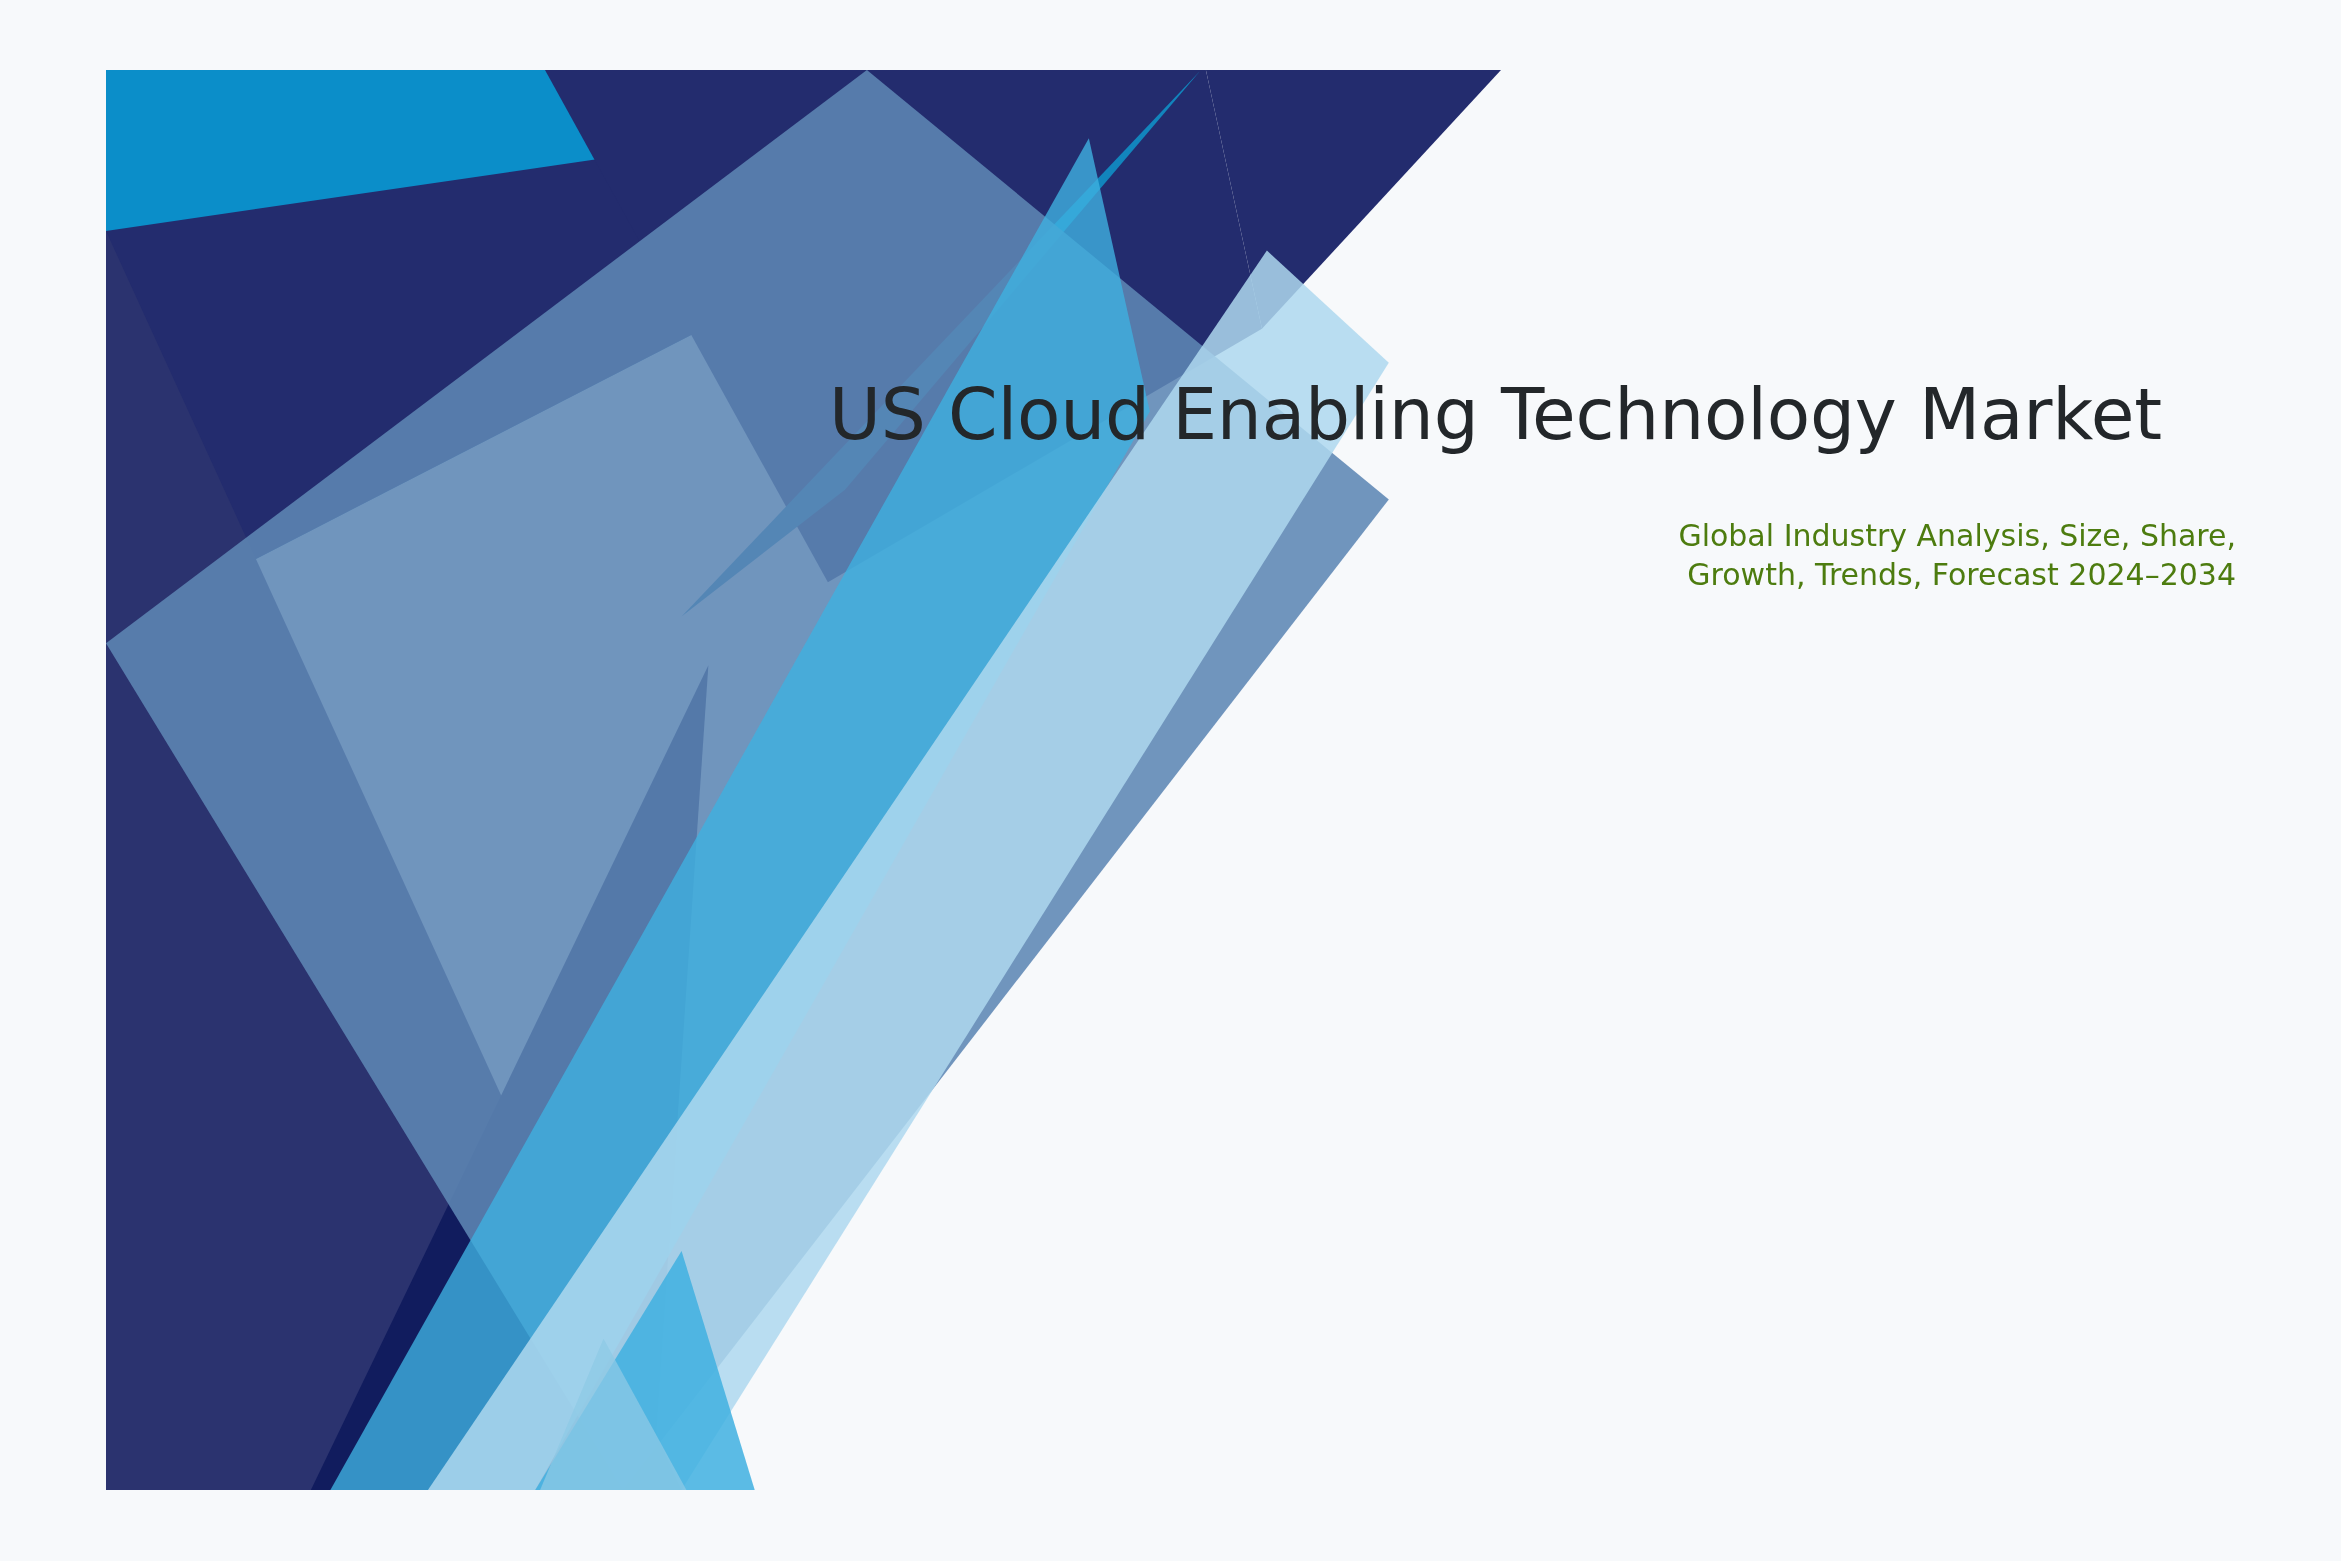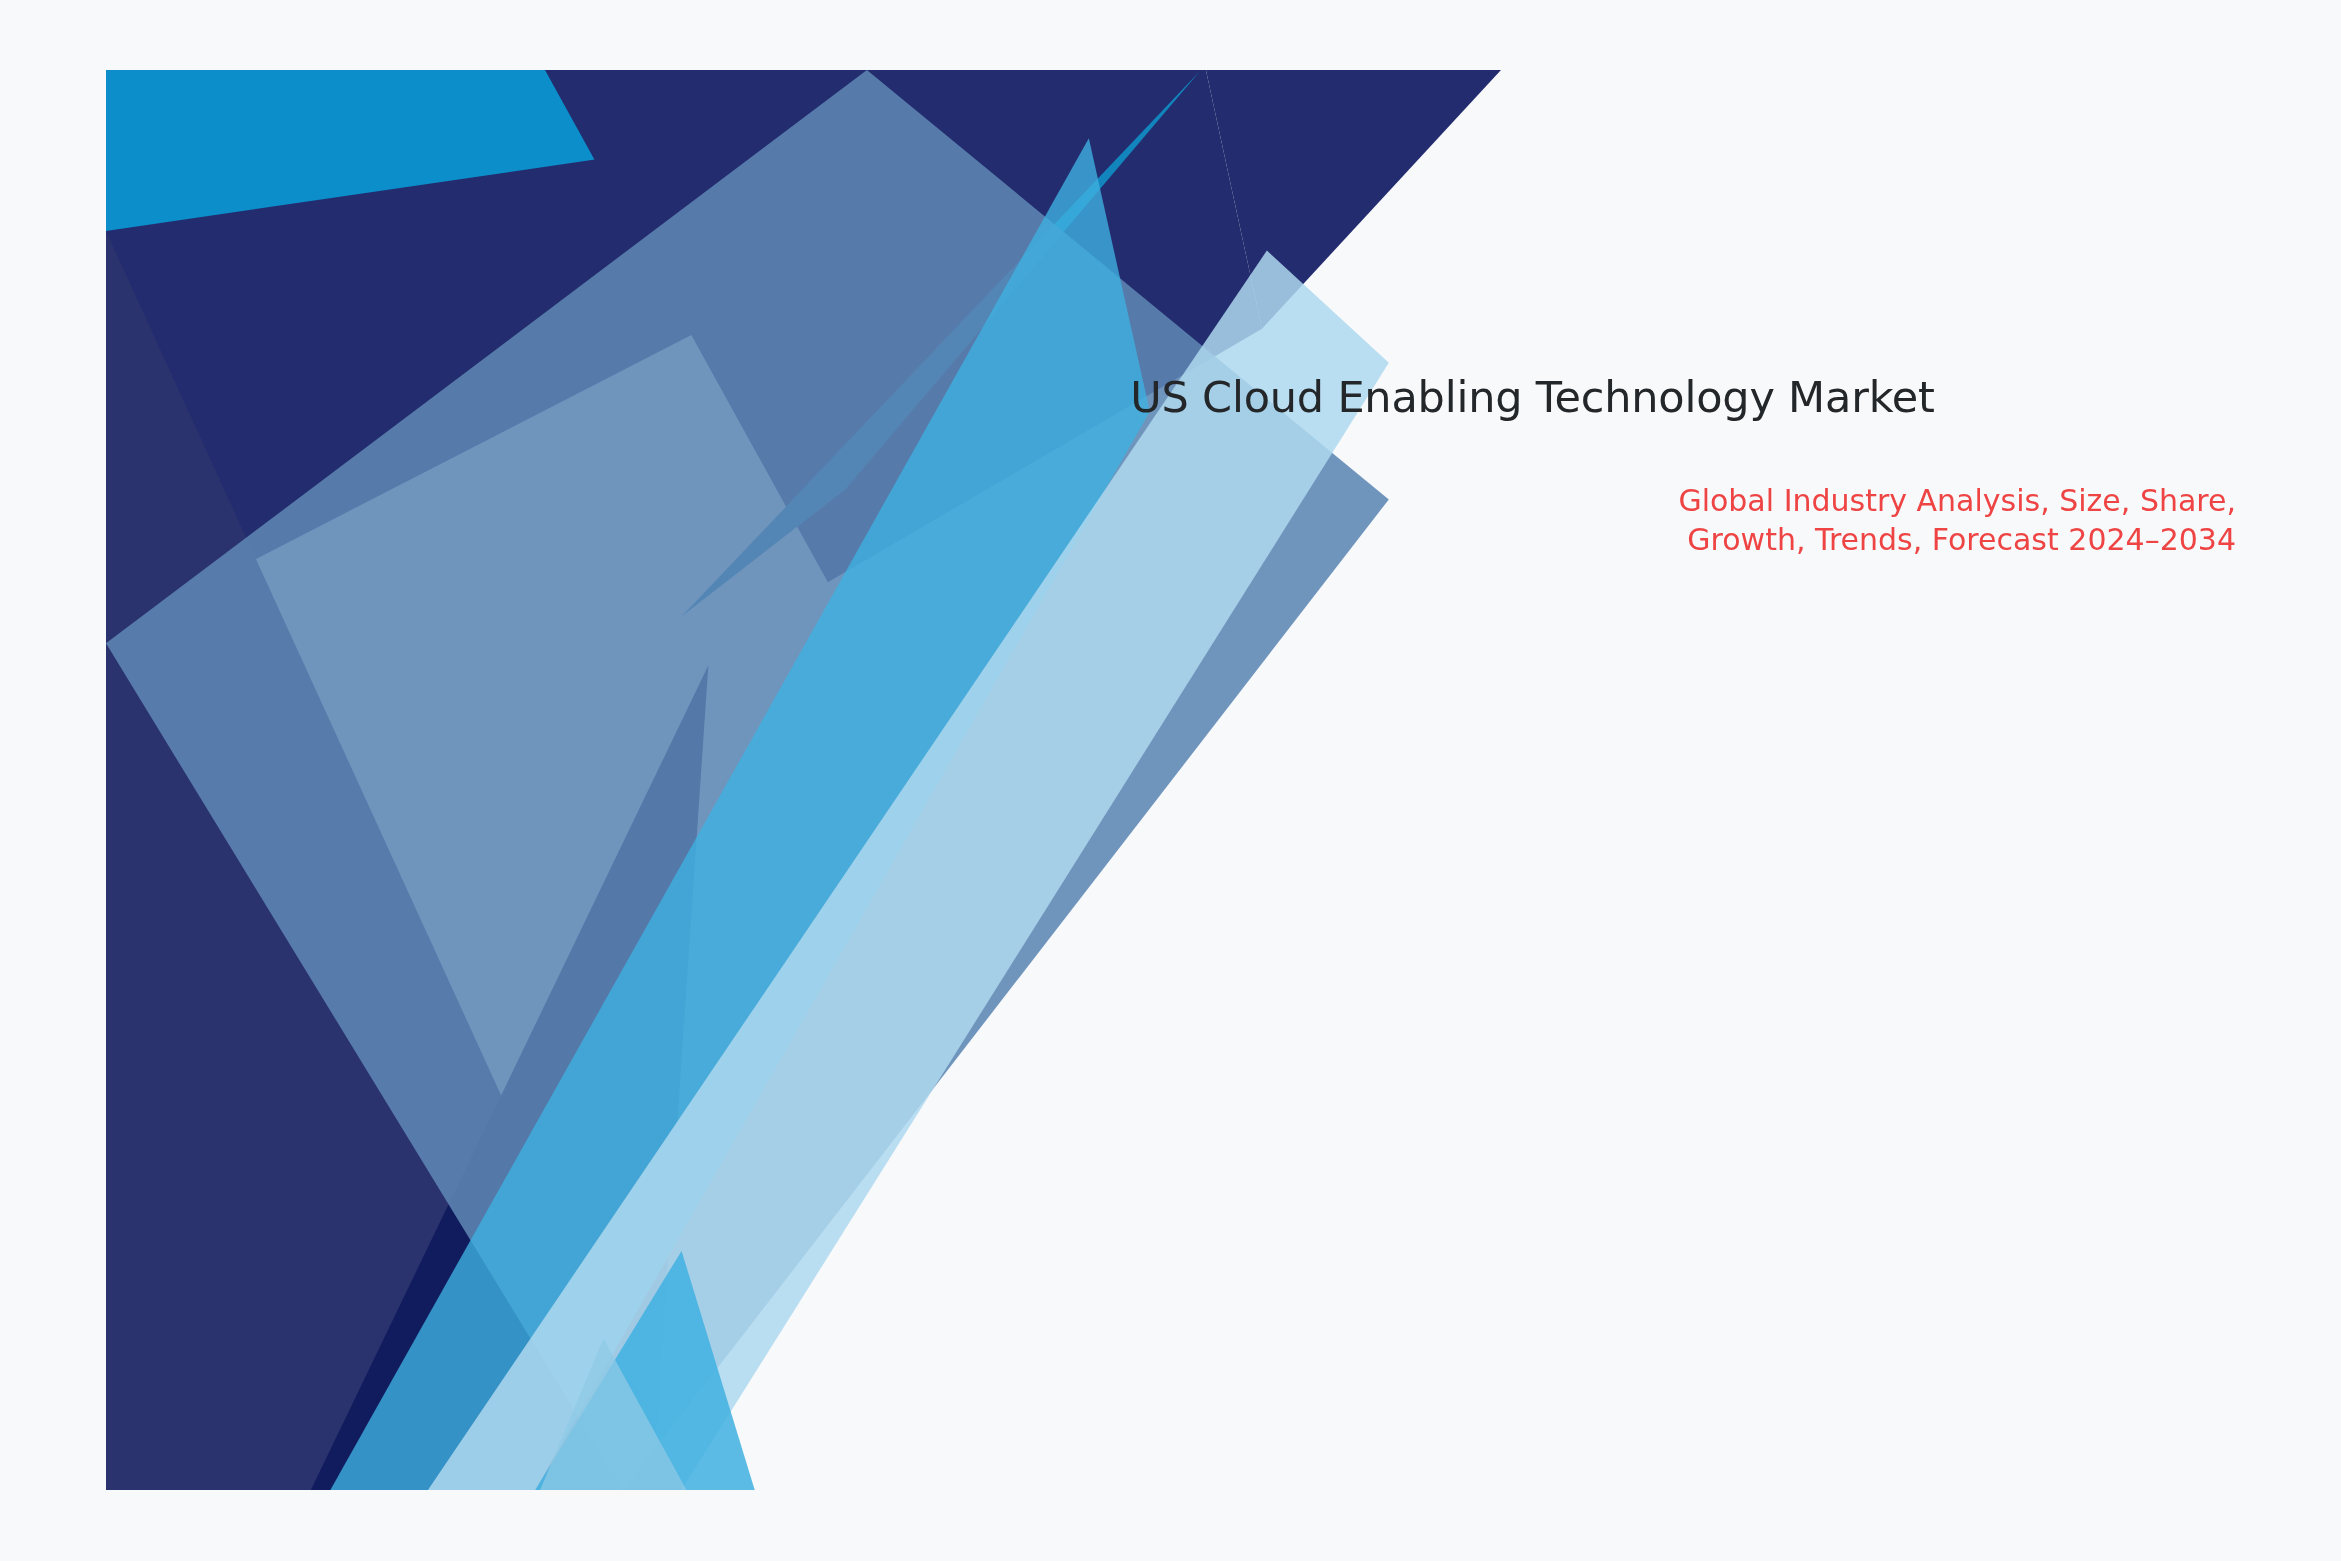--- a/index.html
+++ b/index.html
@@ -41,27 +41,27 @@
     width: 1407px;
     text-align: right;
   }
   .title-wrap {
     position: relative;
     display: block;
   }
   .title-line {
     display: block;
     font-family: "DejaVu Sans", sans-serif;
-    font-size: 43px;
+    font-size: 71px;
     font-weight: 400;
     line-height: 1.24;
     color: #23272a;
     letter-spacing: -0.2px;
     white-space: nowrap;
-    text-align: center;
+    text-align: left;
   }
   .title-line-2 {
     position: relative;
     display: block;
   }
   .accent-underline {
     position: absolute;
     right: 0px;
     bottom: 17.6px;
     width: 248px;
@@ -69,21 +69,21 @@
     background: #ffb81c;
     z-index: -1;
   }
   .subtitle {
     display: block;
     margin-top: 57px;
     font-family: "DejaVu Sans", sans-serif;
     font-size: 30px;
     font-weight: 400;
     line-height: 1.30;
-    color: #ef4444;
+    color: #4d7c0f;
     text-align: right;
     white-space: pre-line;
   }
 </style>
 </head>
 <body>
 
 <div class="cover">
 
   <div class="artwork-panel">

